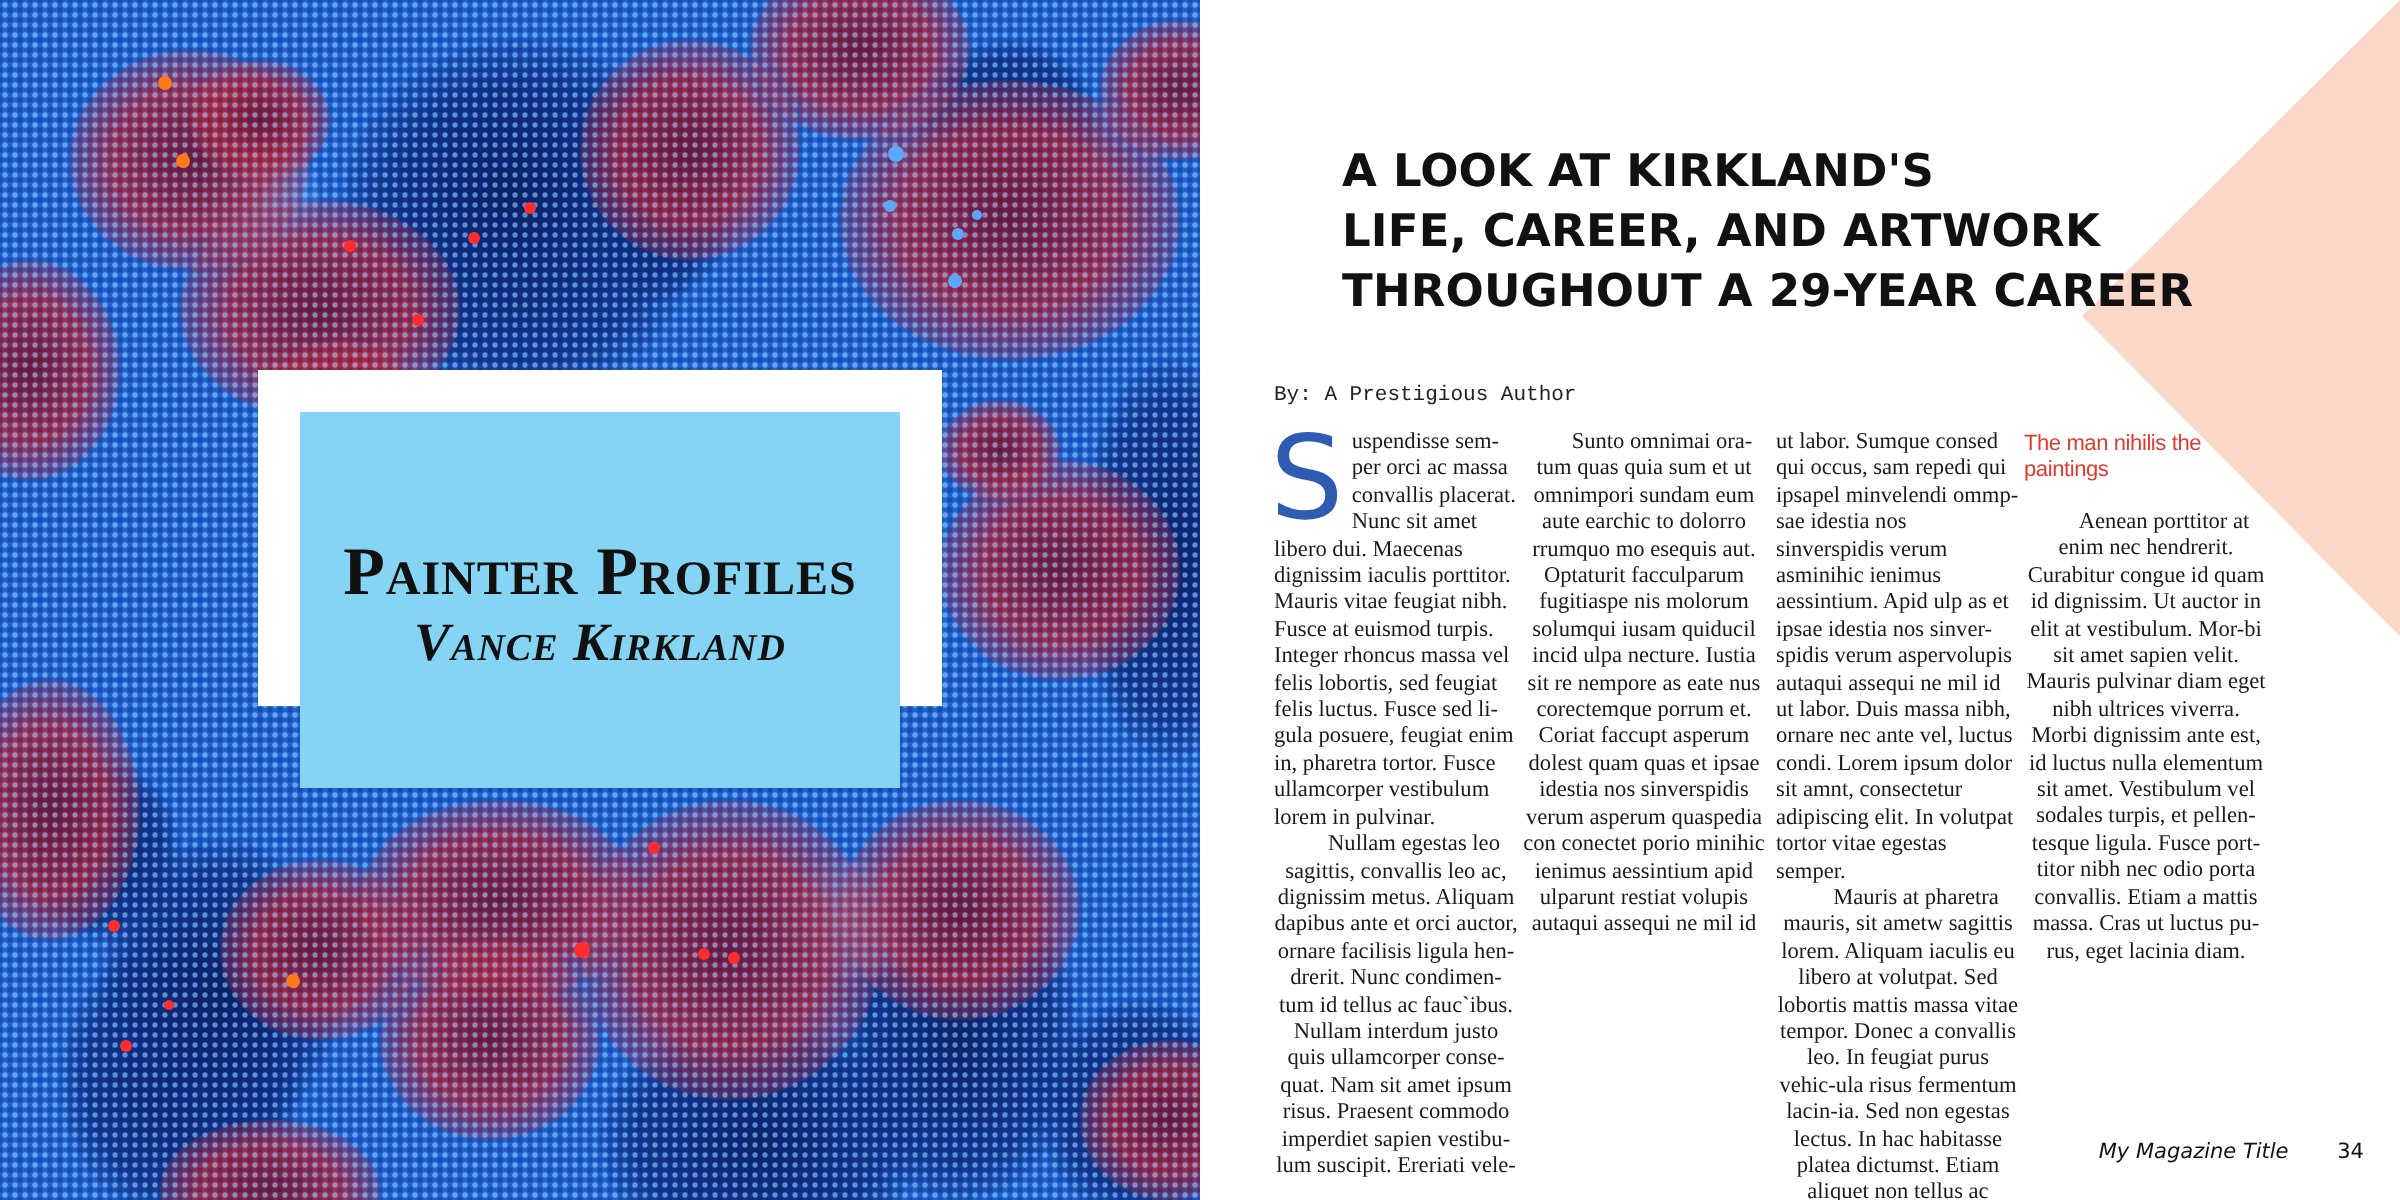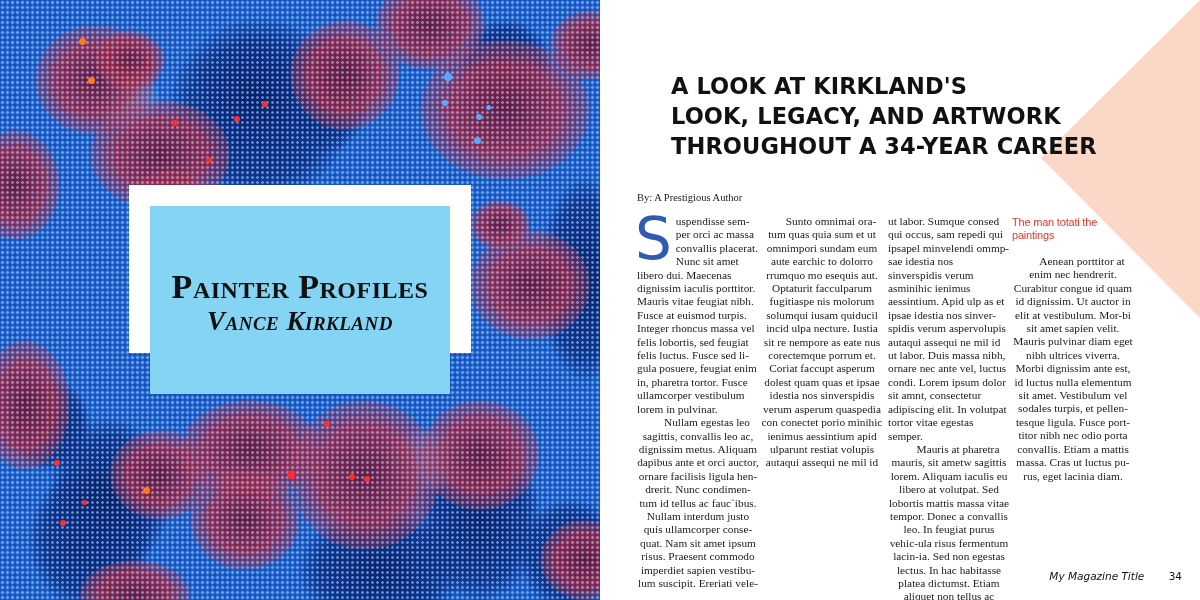--- a/index.html
+++ b/index.html
@@ -62,21 +62,21 @@
   }
   .headline {
     position: absolute; left: 637px; top: 71px; width: 420px;
     font-family: "DejaVu Sans", sans-serif; font-weight: bold;
     font-size: 22.5px; line-height: 30px; color: #111; letter-spacing: 0.1px;
     z-index: 2;
   }
   .headline div { white-space: nowrap; margin-left: 34px; }
   .byline {
     position: absolute; left: 637px; top: 192px;
-    font-family: Liberation Serif, serif; font-size: 10.5px; color: #222;
+    font-family: Liberation Mono, monospace; font-size: 10.5px; color: #222;
   }
   .col {
     position: absolute; top: 215px; width: 122px;
     font-family: "Liberation Serif", serif; font-size: 11.3px; line-height: 13.4px;
     color: #1a1a1a; text-align: left;
   }
   .col p { margin: 0; }
   .col p.indent { text-indent: 18px; text-align: center; }
   .col1 { left: 637px; }
   .col2 { left: 761px; }
@@ -165,42 +165,42 @@
     <div class="title-line1">Painter Profiles</div>
     <div class="title-line2">Vance Kirkland</div>
   </div>
 </div>
 
 <div class="gutter"></div>
 <div class="triangle"></div>
 
 <div class="headline">
   <div>A LOOK AT KIRKLAND'S</div>
-  <div>LOOK, LEGACY, AND ARTWORK</div>
-  <div>THROUGHOUT A 34-YEAR CAREER</div>
+  <div>LIFE, CAREER, AND ARTWORK</div>
+  <div>THROUGHOUT A 29-YEAR CAREER</div>
 </div>
 
 <div class="byline">By: A Prestigious Author</div>
 
 <div class="col col1">
   <span class="dropcap">S</span>
   <p>uspendisse sem-per orci ac massa convallis placerat. Nunc sit amet libero dui. Maecenas dignissim iaculis porttitor. Mauris vitae feugiat nibh. Fusce at euismod turpis. Integer rhoncus massa vel felis lobortis, sed feugiat felis luctus. Fusce sed li-gula posuere, feugiat enim in, pharetra tortor. Fusce ullamcorper vestibulum lorem in pulvinar.</p>
   <p class="indent">Nullam egestas leo sagittis, convallis leo ac, dignissim metus. Aliquam dapibus ante et orci auctor, ornare facilisis ligula hen-drerit. Nunc condimen-tum id tellus ac fauc`ibus. Nullam interdum justo quis ullamcorper conse-quat. Nam sit amet ipsum risus. Praesent commodo imperdiet sapien vestibu-lum suscipit. Ereriati vele-</p>
 </div>
 
 <div class="col col2">
   <p class="indent">Sunto omnimai ora-tum quas quia sum et ut omnimpori sundam eum aute earchic to dolorro rrumquo mo esequis aut. Optaturit facculparum fugitiaspe nis molorum solumqui iusam quiducil incid ulpa necture. Iustia sit re nempore as eate nus corectemque porrum et. Coriat faccupt asperum dolest quam quas et ipsae idestia nos sinverspidis verum asperum quaspedia con conectet porio minihic ienimus aessintium apid ulparunt restiat volupis autaqui assequi ne mil id</p>
 </div>
 
 <div class="col col3">
   <p>ut labor. Sumque consed qui occus, sam repedi qui ipsapel minvelendi ommp-sae idestia nos sinverspidis verum asminihic ienimus aessintium. Apid ulp as et ipsae idestia nos sinver-spidis verum aspervolupis autaqui assequi ne mil id ut labor. Duis massa nibh, ornare nec ante vel, luctus condi. Lorem ipsum dolor sit amnt, consectetur adipiscing elit. In volutpat tortor vitae egestas semper.</p>
   <p class="indent">Mauris at pharetra mauris, sit ametw sagittis lorem. Aliquam iaculis eu libero at volutpat. Sed lobortis mattis massa vitae tempor. Donec a convallis leo. In feugiat purus vehic-ula risus fermentum lacin-ia. Sed non egestas lectus. In hac habitasse platea dictumst. Etiam aliquet non tellus ac tempus. Cras tempor, lacus et efficitur.</p>
 </div>
 
 <div class="col col4">
-  <div class="subhead">The man totati the paintings</div>
+  <div class="subhead">The man nihilis the paintings</div>
   <p class="indent">Aenean porttitor at enim nec hendrerit. Curabitur congue id quam id dignissim. Ut auctor in elit at vestibulum. Mor-bi sit amet sapien velit. Mauris pulvinar diam eget nibh ultrices viverra. Morbi dignissim ante est, id luctus nulla elementum sit amet. Vestibulum vel sodales turpis, et pellen-tesque ligula. Fusce port-titor nibh nec odio porta convallis. Etiam a mattis massa. Cras ut luctus pu-rus, eget lacinia diam.</p>
 </div>
 
 <div class="folio">
   <span class="mag">My Magazine Title</span>
   <span>34</span>
 </div>
 
 </body></html>

